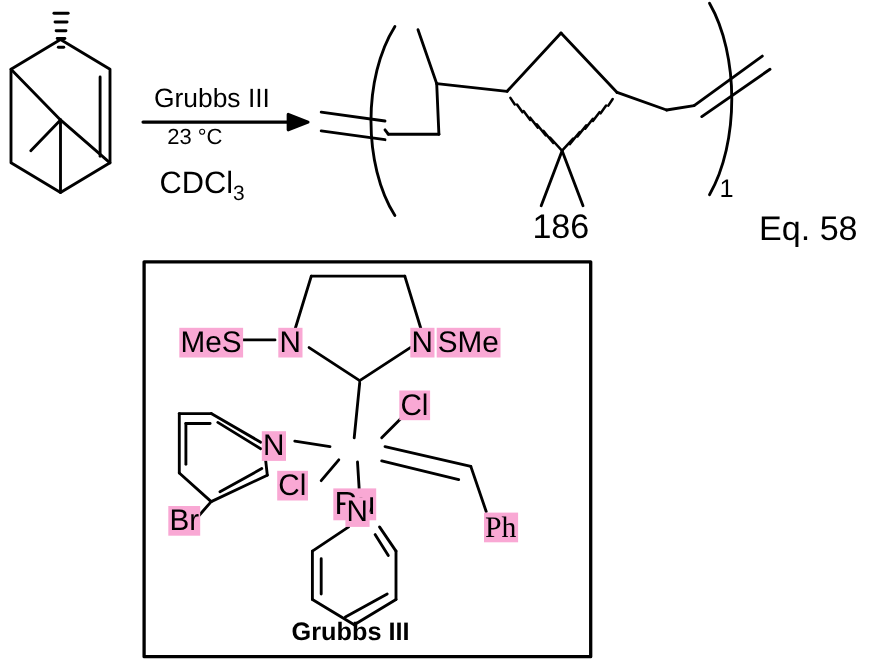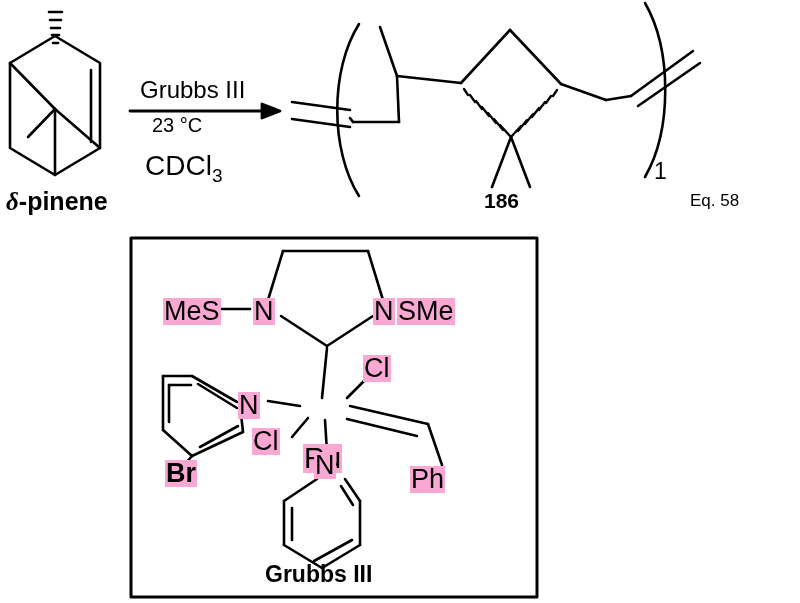--- a/index.html
+++ b/index.html
@@ -4,41 +4,41 @@
 <style>
   html,body{margin:0;padding:0;background:#ffffff;}
   body{width:800px;height:603px;position:relative;overflow:hidden;
        font-family:"Liberation Sans",sans-serif;color:#000;}
   .scheme{position:absolute;left:0;top:0;width:800px;height:603px;}
   svg{display:block;}
   .lbl{position:absolute;white-space:nowrap;line-height:1;}
   .serif-i{font-family:"Liberation Serif",serif;font-style:italic;}
 
   #label-dpinene{left:6px;top:189px;font-size:25px;font-weight:bold;}
-  #label-186{left:484px;top:190px;font-size:21px;font-weight:bold;}
-  #label-eq{left:690px;top:192px;font-size:17px;}
+  #label-186{left:484px;top:190px;font-size:31px;font-weight:normal;}
+  #label-eq{left:690px;top:192px;font-size:31px;}
   #label-grubbs-cond{left:140px;top:78px;font-size:24px;}
   #label-temp{left:152px;top:115px;font-size:20px;}
   #label-solvent{left:145px;top:152px;font-size:28px;}
   #label-repeat{left:654px;top:160px;font-size:23px;}
   #label-catname{left:265px;top:563px;font-size:23px;font-weight:bold;}
 
   .atom{position:absolute;font-size:27px;line-height:1;background:#f9a8d4;
         padding:0 1px;white-space:nowrap;}
   #atom-mes{left:163px;top:298px;}
   #atom-n1{left:253px;top:298px;}
   #atom-n2{left:373px;top:298px;}
   #atom-sme{left:397px;top:298px;}
   #atom-npy-left{left:238px;top:392px;}
   #atom-ru{left:303px;top:399px;font-size:29px;margin-top:45px;}
   #atom-cl-up{left:363px;top:355px;}
   #atom-cl-low{left:252px;top:428px;}
   #atom-npy-bot{left:314px;top:452px;}
-  #atom-ph{left:410px;top:466px;}
-  #atom-br{left:165px;top:460px;font-weight:bold;}
+  #atom-ph{left:440px;top:466px;font-family:Liberation Serif, serif;}
+  #atom-br{left:153px;top:460px;}
   sub{font-size:0.68em;}
 </style>
 </head>
 <body>
 
 <div class="scheme">
 
   <svg width="800" height="603" viewBox="0 0 800 603">
     <g fill="none" stroke="#000" stroke-width="2.6" stroke-linecap="round" stroke-linejoin="round">
 
@@ -167,21 +167,20 @@
         <path d="M 360,545 L 360,501"></path>
         <path d="M 360,501 L 345,479"></path>
 
         <path d="M 292,508 L 292,540"></path>
         <path d="M 314,561 L 352,540"></path>
         <path d="M 341,486 L 353,505"></path>
       </g>
     </g>
   </svg>
 
-  <div class="lbl" id="label-dpinene"><span class="serif-i">δ</span><span>-pinene</span></div>
 
   <div class="lbl" id="label-grubbs-cond">Grubbs III</div>
   <div class="lbl" id="label-temp">23 °C</div>
   <div class="lbl" id="label-solvent"><span>CDCl</span><sub>3</sub></div>
 
   <div class="lbl" id="label-186">186</div>
   <div class="lbl" id="label-repeat">1</div>
   <div class="lbl" id="label-eq">Eq. 58</div>
 
   <div class="atom" id="atom-mes">MeS</div>

